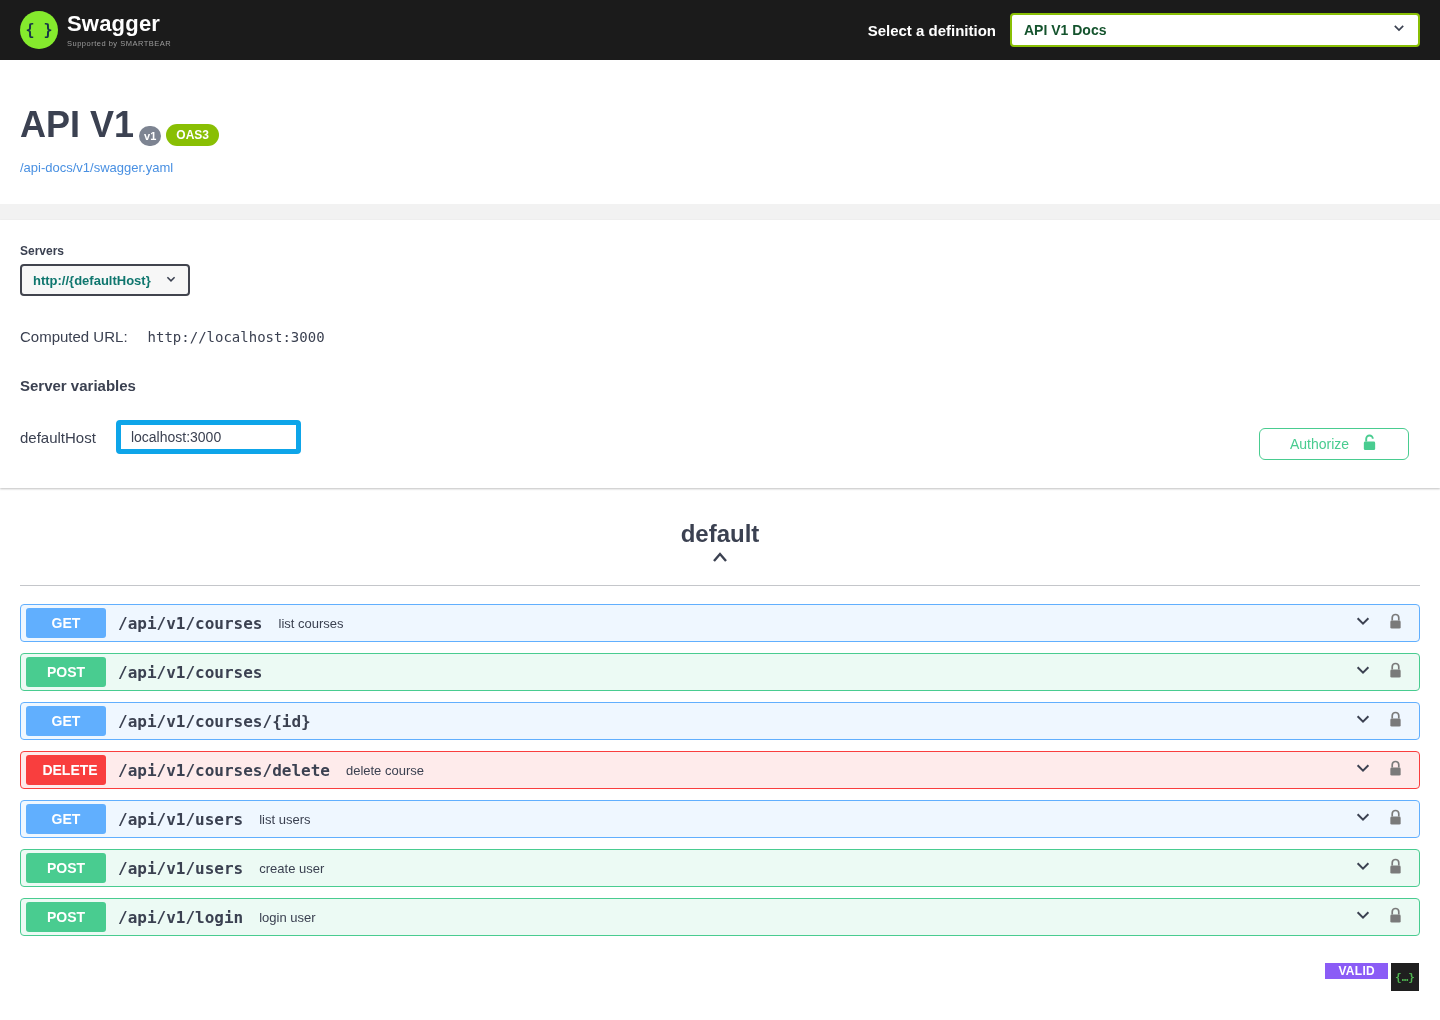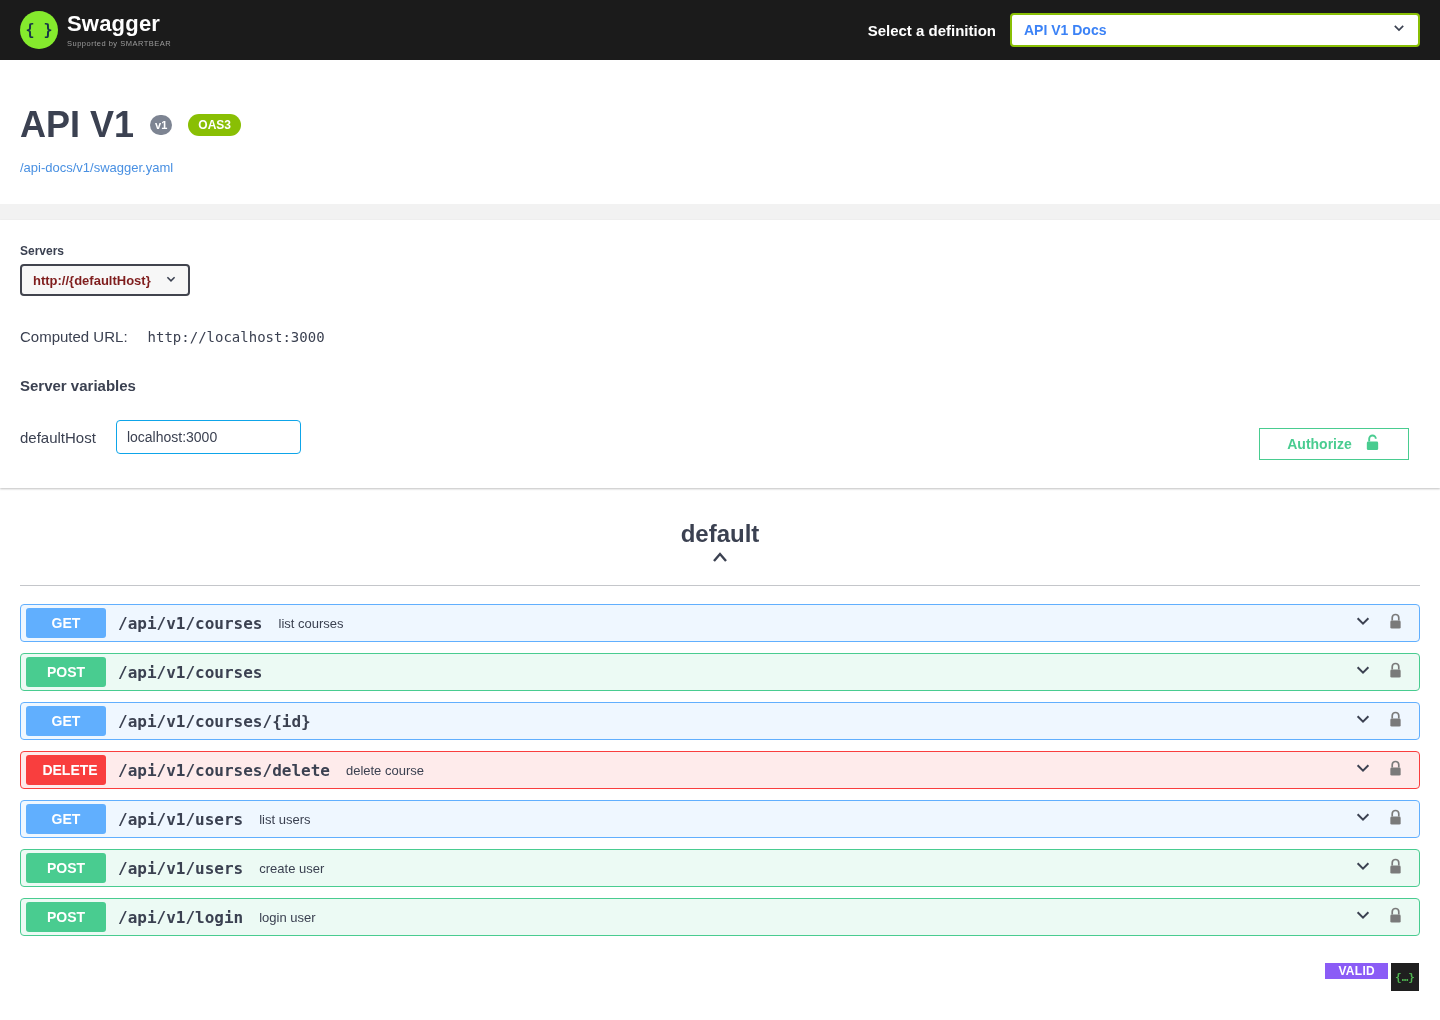--- a/index.html
+++ b/index.html
@@ -25,62 +25,62 @@
   .logo-title { color:#ffffff; font-size:22px; font-weight:bold; letter-spacing:.2px; }
   .logo-tagline { color:#9b9b9b; font-size:7.5px; letter-spacing:.5px; margin-top:4px; }
   .topbar-right { margin-left:auto; display:flex; align-items:center; gap:14px; }
   .def-label { color:#ffffff; font-size:15px; font-weight:bold; }
   .def-select {
     width:410px; height:34px; background:#ffffff;
     border:2px solid #89bf04; border-radius:4px;
     display:flex; align-items:center; justify-content:space-between;
     padding:0 12px; cursor:pointer;
   }
-  .def-select-value { font-size:14px; font-weight:bold; color:#3b82f6; }
+  .def-select-value { font-size:14px; font-weight:bold; color:#14532d; }
 
   
   .info-section { background:#ffffff; padding:44px 20px 28px; }
-  .title-row { display:flex; align-items:center; gap:16px; }
+  .title-row { display:flex; align-items:flex-end; gap:5px; }
   .api-title { font-size:36px; font-weight:bold; color:#3b4151; }
   .pill { color:#ffffff; font-weight:bold; border-radius:57px; display:inline-block; }
   .pill-version { background:#7d8492; font-size:11px; padding:4px 5px; }
   .pill-oas { background:#89bf04; font-size:12px; padding:4px 10px; }
   .spec-link { display:inline-block; margin-top:14px; color:#4990e2; font-size:13px; text-decoration:none; cursor:pointer; }
 
   .section-gap { height:16px; background:#f2f2f2; }
 
   
   .scheme-container {
     position:relative; background:#ffffff;
     box-shadow:0 1px 2px 0 rgba(0,0,0,.25);
     padding:24px 20px 34px;
   }
   .servers-label { font-size:12px; font-weight:bold; color:#3b4151; margin-bottom:6px; }
   .server-select {
     display:inline-flex; align-items:center; gap:14px;
     border:2px solid #41444e; border-radius:4px;
     padding:5px 11px; background:#f7f7f7; cursor:pointer;
   }
-  .server-select-value { font-size:13px; font-weight:bold; color:#7f1d1d; }
+  .server-select-value { font-size:13px; font-weight:bold; color:#0f766e; }
   .computed-row { margin-top:32px; display:flex; align-items:center; gap:20px; }
   .computed-label { font-size:15px; color:#3b4151; }
   .computed-url { font-family:"DejaVu Sans Mono",monospace; font-size:14px; color:#3b4151; }
   .vars-heading { margin-top:32px; font-size:15px; font-weight:bold; color:#3b4151; }
   .var-row { margin-top:26px; display:flex; align-items:center; gap:20px; }
   .var-name { font-size:15px; color:#3b4151; }
   .var-input {
-    width:185px; height:34px; border:1px solid #0ea5e9; border-radius:4px;
+    width:185px; height:34px; border:5px solid #0ea5e9; border-radius:4px;
     padding:0 10px; font-size:14px; color:#3b4151; font-family:"Liberation Sans",sans-serif;
     background:#ffffff;
   }
   .authorize-btn {
     position:absolute; right:31px; bottom:28px;
     min-width:150px; height:32px;
-    background:transparent; border:1px solid #49cc90; border-radius:0;
-    color:#49cc90; font-size:14px; font-weight:bold;
+    background:transparent; border:1px solid #49cc90; border-radius:6px;
+    color:#49cc90; font-size:14px; font-weight:normal;
     display:inline-flex; align-items:center; justify-content:center; gap:12px;
     padding:0 18px; cursor:pointer; font-family:"Liberation Sans",sans-serif;
   }
 
   
   .operations-section { padding:26px 20px 0; background:#ffffff; }
   .opblock-tag {
     display:flex; align-items:center; justify-content:space-between;
     padding:6px 8px 14px; border-bottom:1px solid rgba(59,65,81,.3);
     margin-bottom:18px; cursor:pointer;flex-direction:column;

